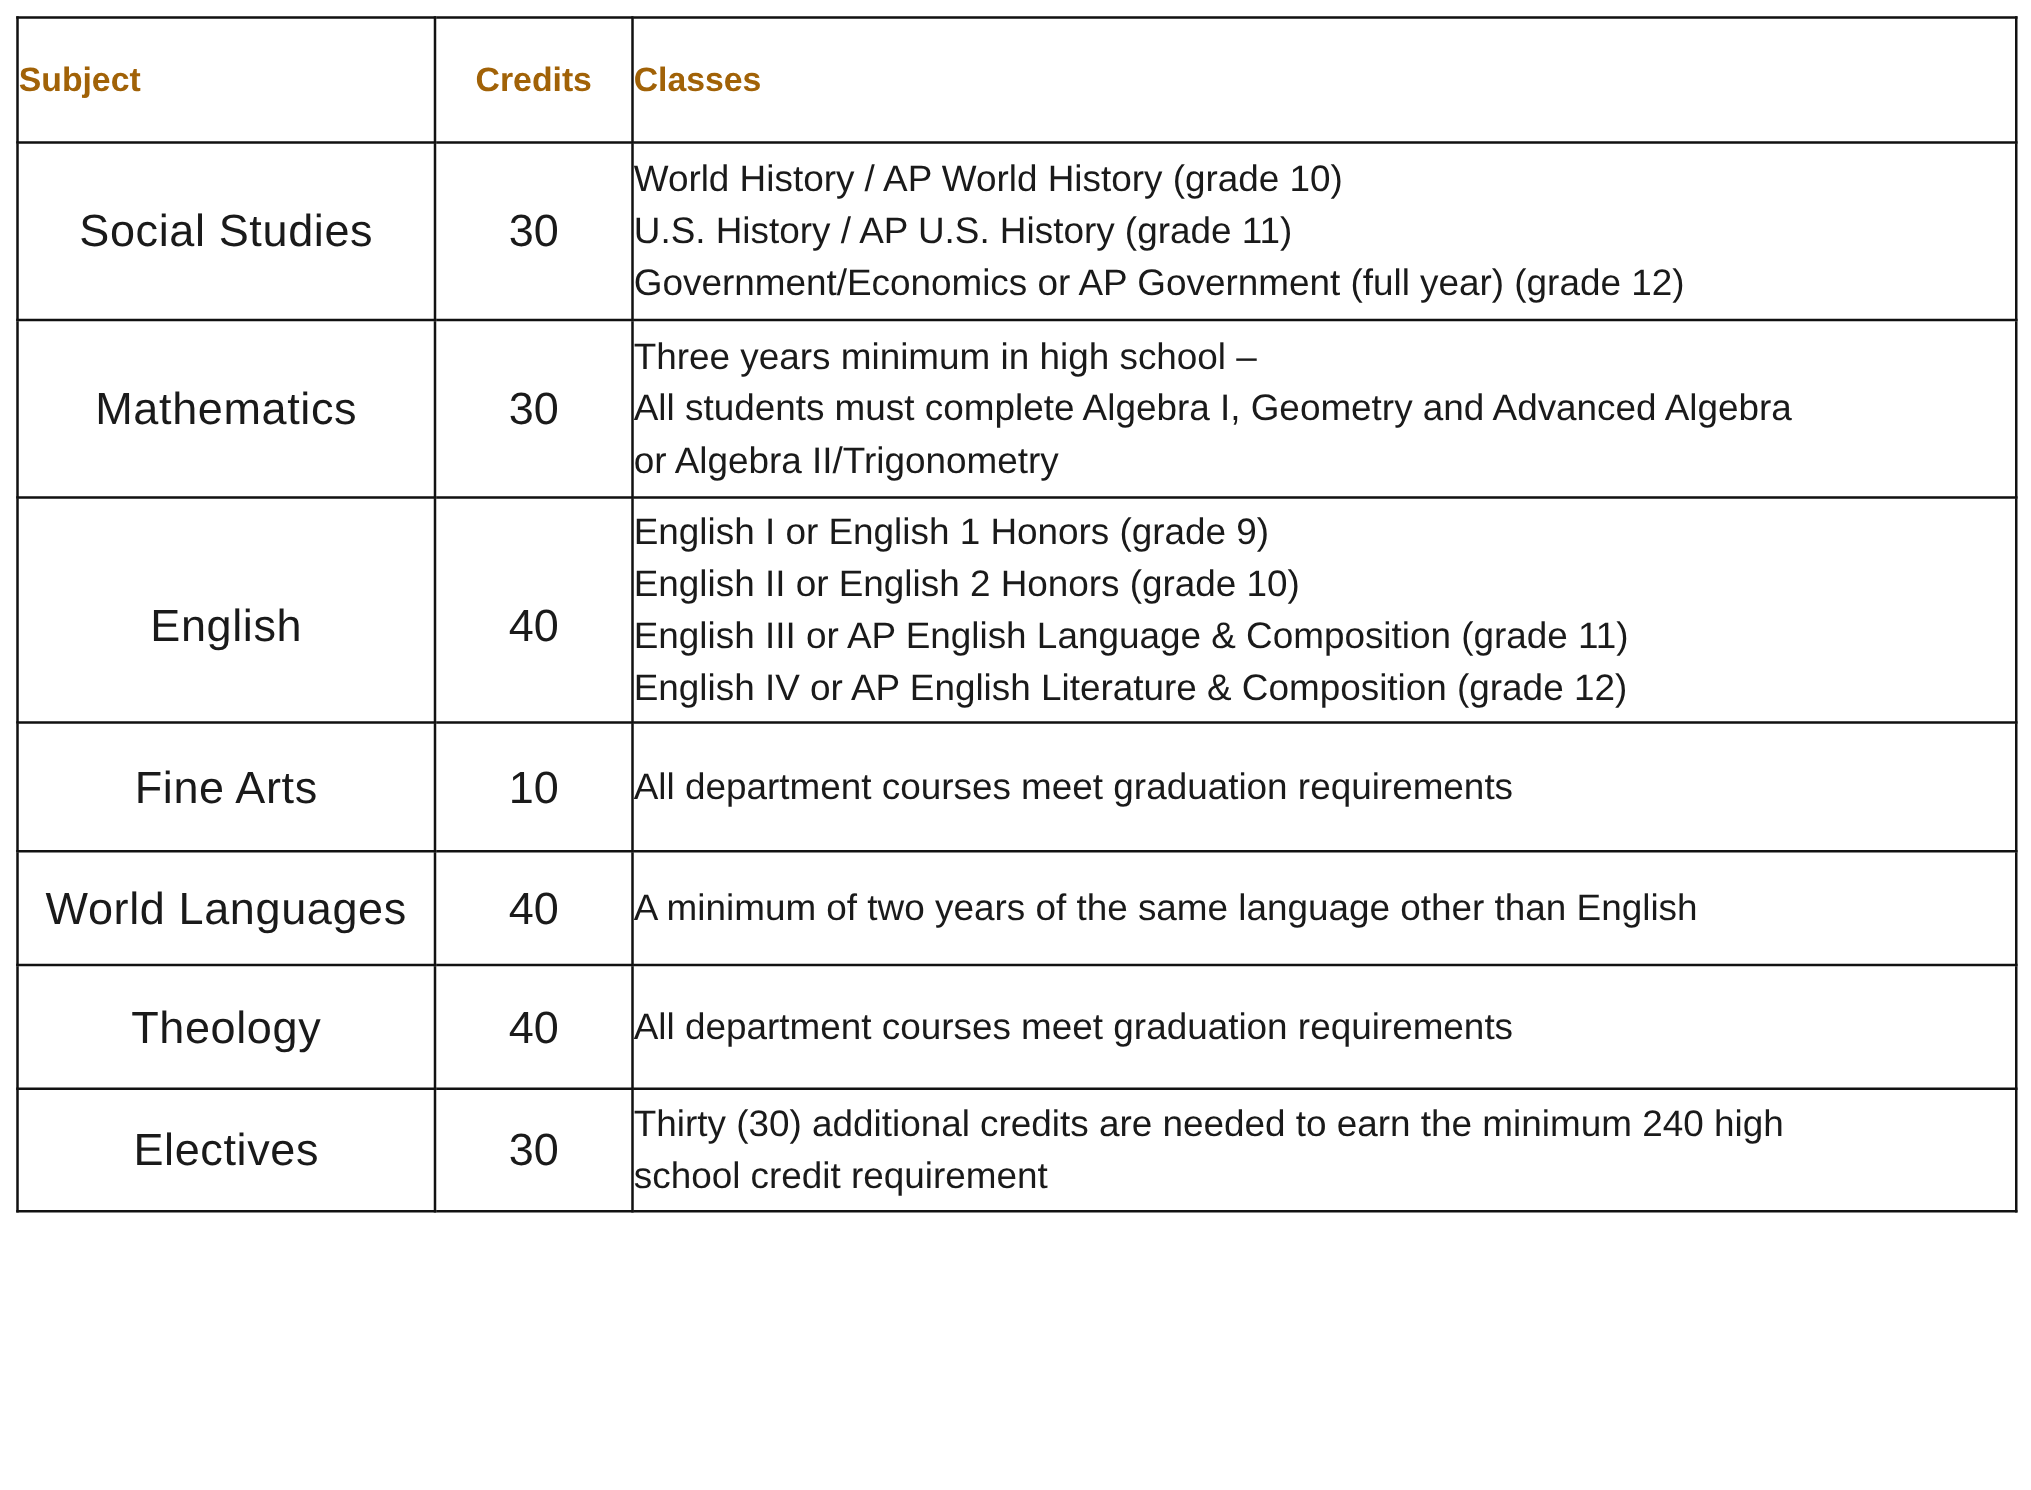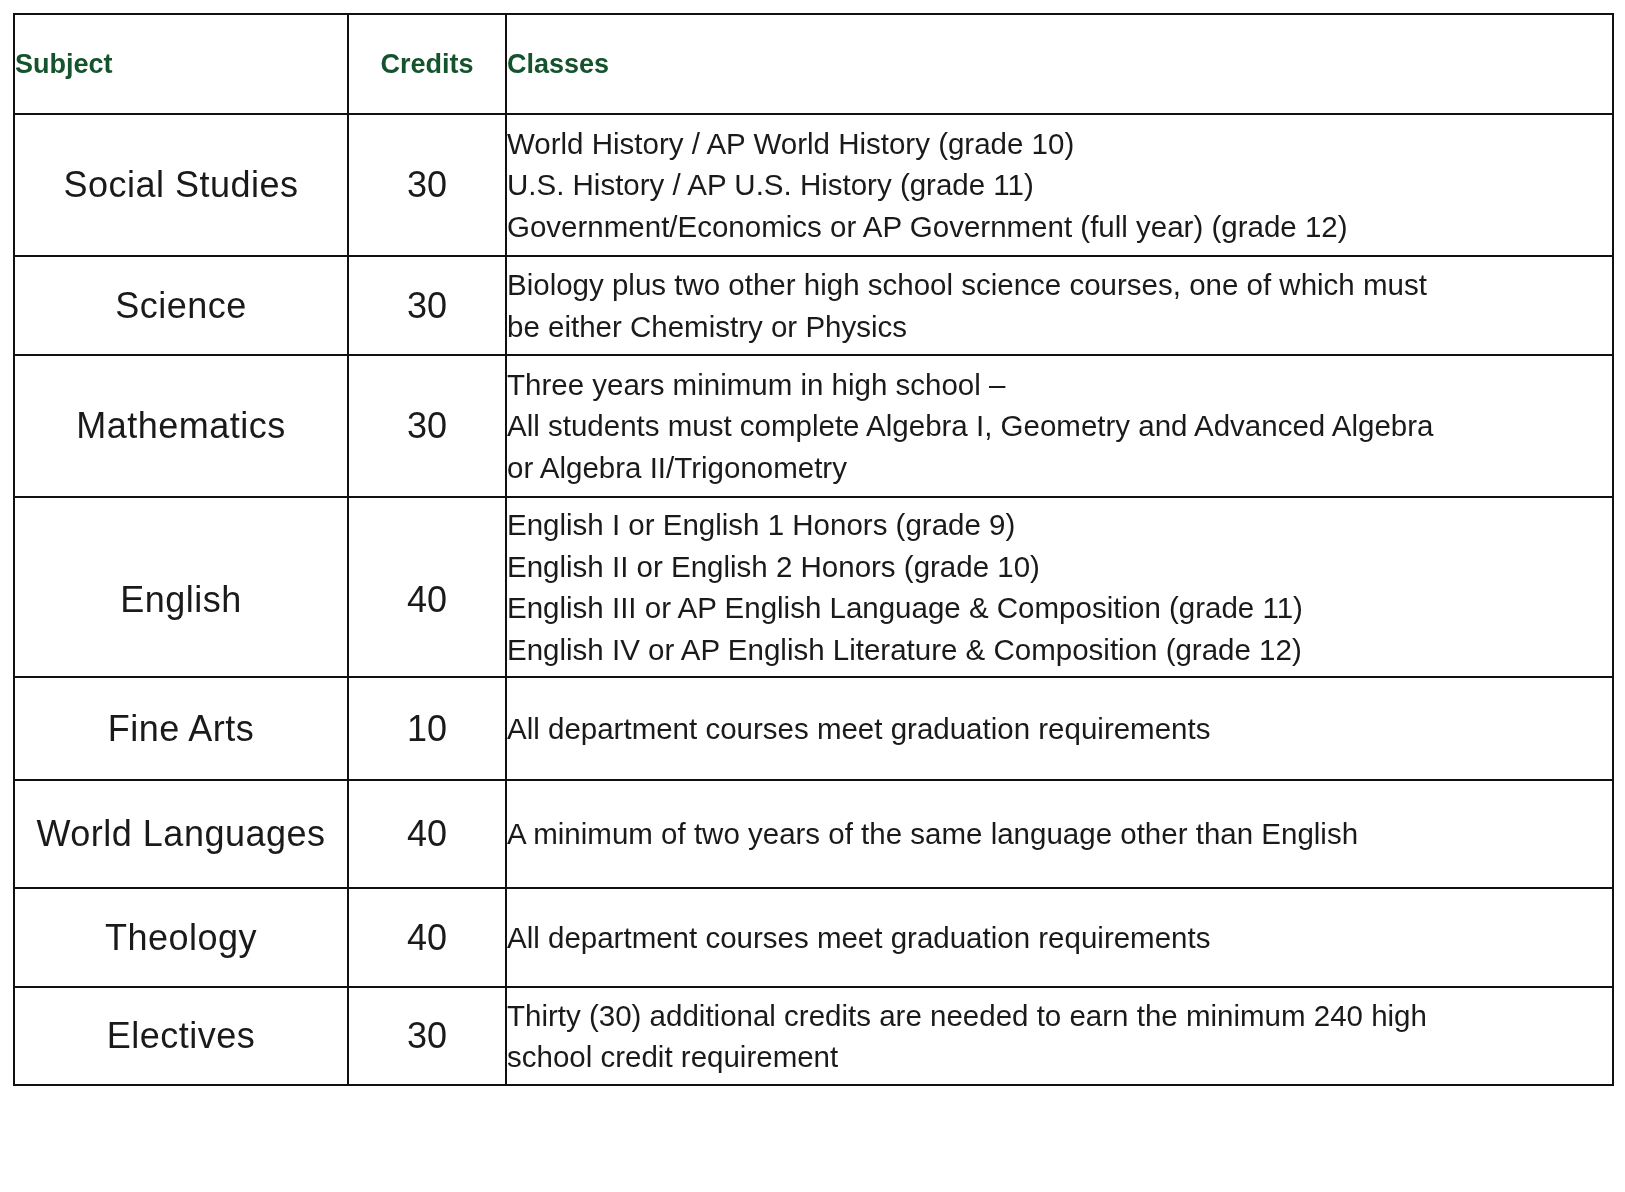--- a/index.html
+++ b/index.html
@@ -4,21 +4,21 @@
 <style>
   html, body { margin:0; padding:0; background:#ffffff; }
   body { width:1625px; height:1192px; position:relative; overflow:hidden;
          font-family:"Liberation Sans", "DejaVu Sans", sans-serif; color:#1a1a1a; }
   table.req { position:absolute; left:13px; top:13px; width:1599px;
               border-collapse:collapse; table-layout:fixed; }
   table.req td, table.req th { border:2px solid #111; padding:0; vertical-align:middle; }
   col.c-subj { width:334px; }
   col.c-cred { width:158px; }
   col.c-cls  { width:1107px; }
-  th { font-weight:bold; font-size:27px; text-align:left; color:#14532d; }
+  th { font-weight:bold; font-size:27px; text-align:left; color:#a16207; }
   th.h-subj { padding-left:12px; padding-top:8px; }
   th.h-cred { text-align:center; padding-top:8px; }
   th.h-cls  { padding-left:20px; padding-bottom:4px;border-radius:28px; }
   td.subj { font-size:36px; padding-left:12px; letter-spacing:0.5px; font-weight:normal;text-align:center; }
   td.cred { font-size:36px; text-align:center; }
   td.cls  { font-size:29.5px; padding-left:20px; line-height:41.5px; }
   td.cls .line { display:block; white-space:nowrap; }
   td.top-align { vertical-align:top; padding-top:14px; }
 </style>
 </head>
@@ -40,28 +40,20 @@
   <tr style="height:142px;">
     <td class="subj">Social Studies</td>
     <td class="cred">30</td>
     <td class="cls">
       <span class="line">World History  /  AP World History (grade 10)</span>
       <span class="line">U.S. History / AP U.S. History (grade 11)</span>
       <span class="line">Government/Economics or AP Government (full year) (grade 12)</span>
     </td>
   </tr>
 
-  <tr style="height:99px;">
-    <td class="subj">Science</td>
-    <td class="cred">30</td>
-    <td class="cls">
-      <span class="line">Biology plus two other high school science courses, one of which must</span>
-      <span class="line">be either Chemistry or Physics</span>
-    </td>
-  </tr>
 
   <tr style="height:142px;">
     <td class="subj">Mathematics</td>
     <td class="cred">30</td>
     <td class="cls">
       <span class="line">Three years minimum in high school –</span>
       <span class="line">All students must complete Algebra I, Geometry and Advanced Algebra</span>
       <span class="line">or Algebra II/Trigonometry</span>
     </td>
   </tr>
@@ -78,21 +70,21 @@
   </tr>
 
   <tr style="height:103px;">
     <td class="subj">Fine Arts</td>
     <td class="cred">10</td>
     <td class="cls">
       <span class="line">All department courses meet graduation requirements</span>
     </td>
   </tr>
 
-  <tr style="height:108px;">
+  <tr style="height:91px;">
     <td class="subj">World Languages</td>
     <td class="cred">40</td>
     <td class="cls">
       <span class="line">A minimum of two years of the same language other than English</span>
     </td>
   </tr>
 
   <tr style="height:99px;">
     <td class="subj">Theology</td>
     <td class="cred">40</td>

